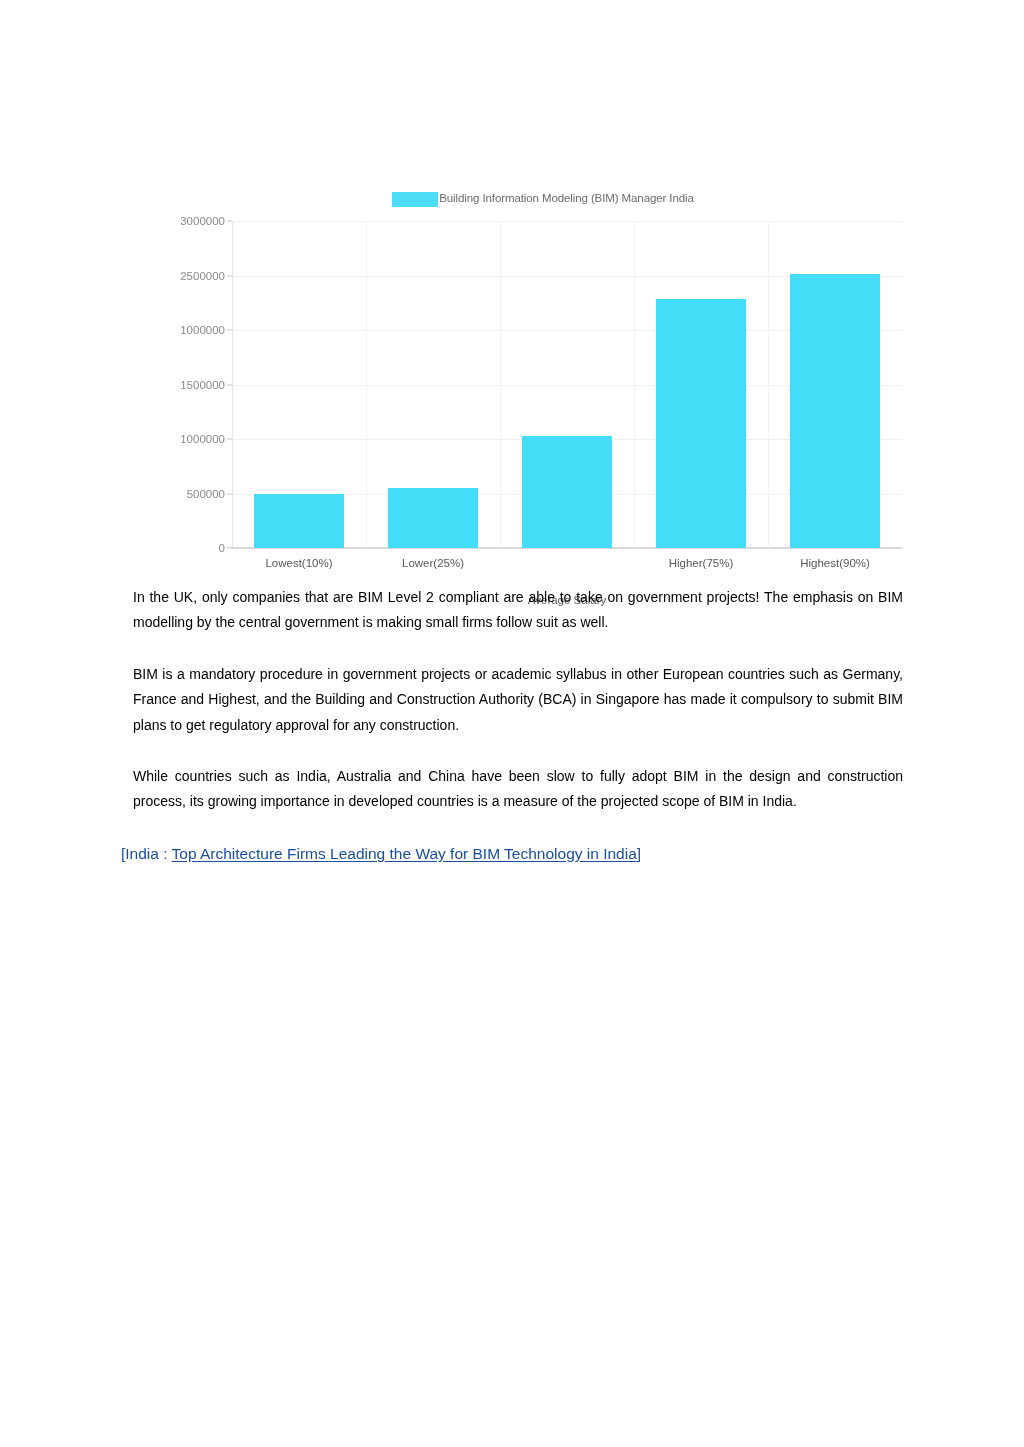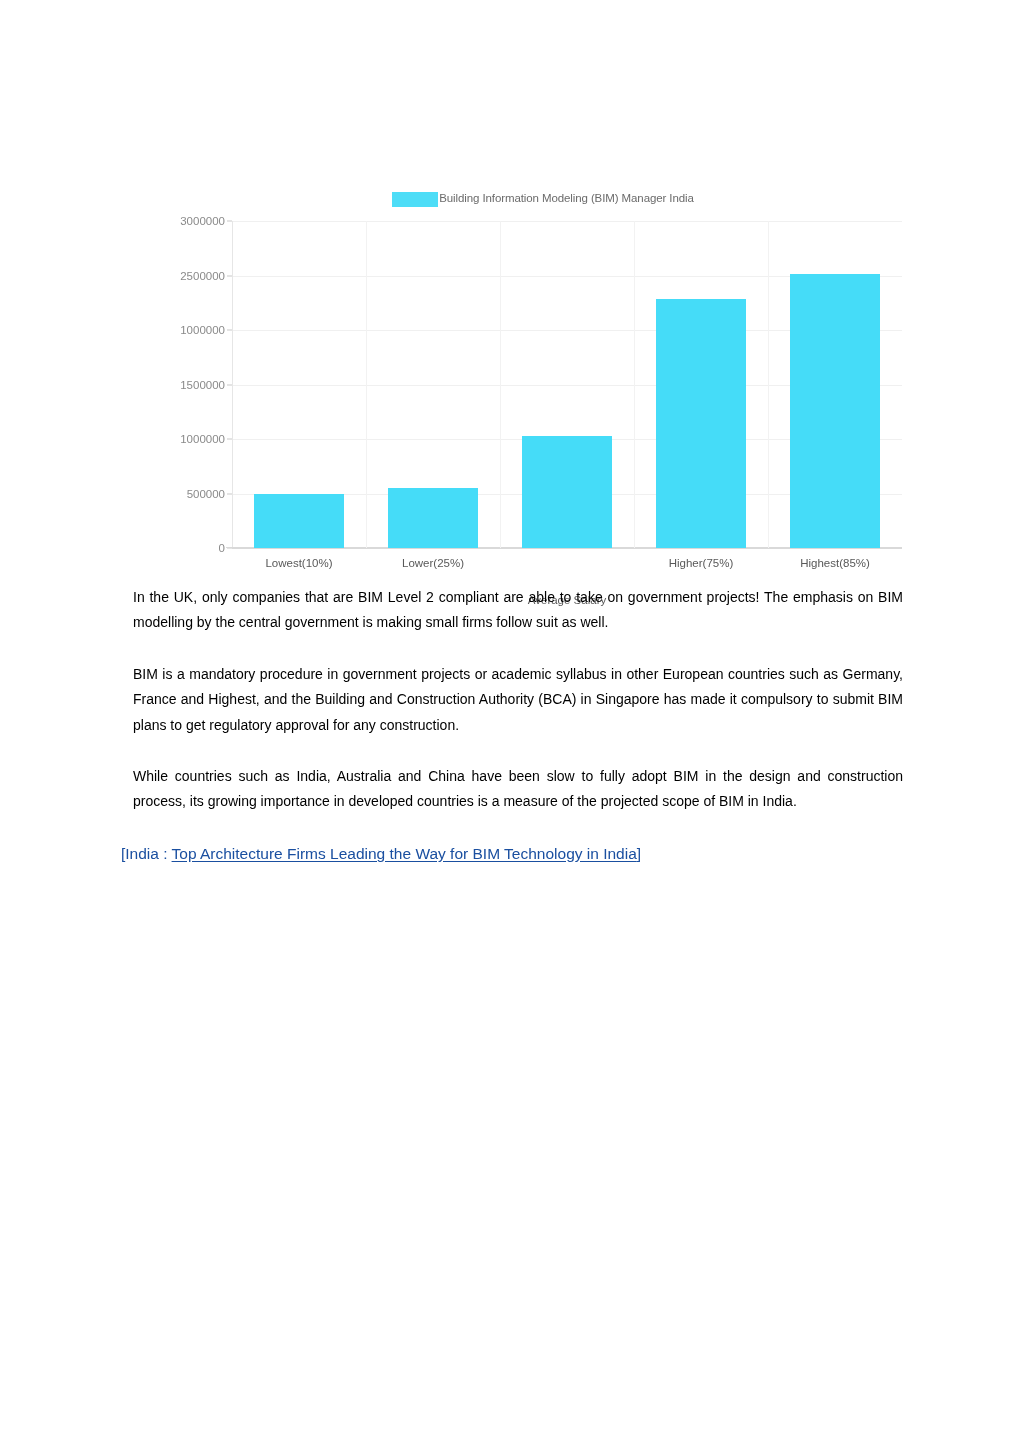--- a/index.html
+++ b/index.html
@@ -218,21 +218,21 @@
         <div class="grid-v" style="left: 536px;"></div>
         <div class="bar" title="Lowest(10%): 500000" style="left: 21.976px; width: 90.048px; height: 54.5px; background: rgb(69, 220, 248);"></div>
         <div class="xtick" style="left: 67px;">Lowest(10%)</div>
         <div class="bar" title="Lower(25%): 550000" style="left: 155.976px; width: 90.048px; height: 59.95px; background: rgb(69, 220, 248);"></div>
         <div class="xtick" style="left: 201px;">Lower(25%)</div>
         <div class="bar" title="Average Salary: 1030000" style="left: 289.976px; width: 90.048px; height: 112.27px; background: rgb(69, 220, 248);"></div>
         <div class="xtick" style="left: 335px; margin-top: 46px;">Average Salary</div>
         <div class="bar" title="Higher(75%): 2280000" style="left: 423.976px; width: 90.048px; height: 248.52px; background: rgb(69, 220, 248);"></div>
         <div class="xtick" style="left: 469px;">Higher(75%)</div>
         <div class="bar" title="Highest(90%): 2510000" style="left: 557.976px; width: 90.048px; height: 273.59px; background: rgb(69, 220, 248);"></div>
-        <div class="xtick" style="left: 603px;">Highest(85%)</div>
+        <div class="xtick" style="left: 603px;">Highest(90%)</div>
       </div>
 
   </figure>
 
   <div class="content">
 
 
     <p class="body-para">In the UK, only companies that are BIM Level 2 compliant are able to take on government projects! The emphasis on BIM modelling by the central government is making small firms follow suit as well.</p>
 
     <p class="body-para">BIM is a mandatory procedure in government projects or academic syllabus in other European countries such as Germany, France and Highest, and the Building and Construction Authority (BCA) in Singapore has made it compulsory to submit BIM plans to get regulatory approval for any construction.</p>

